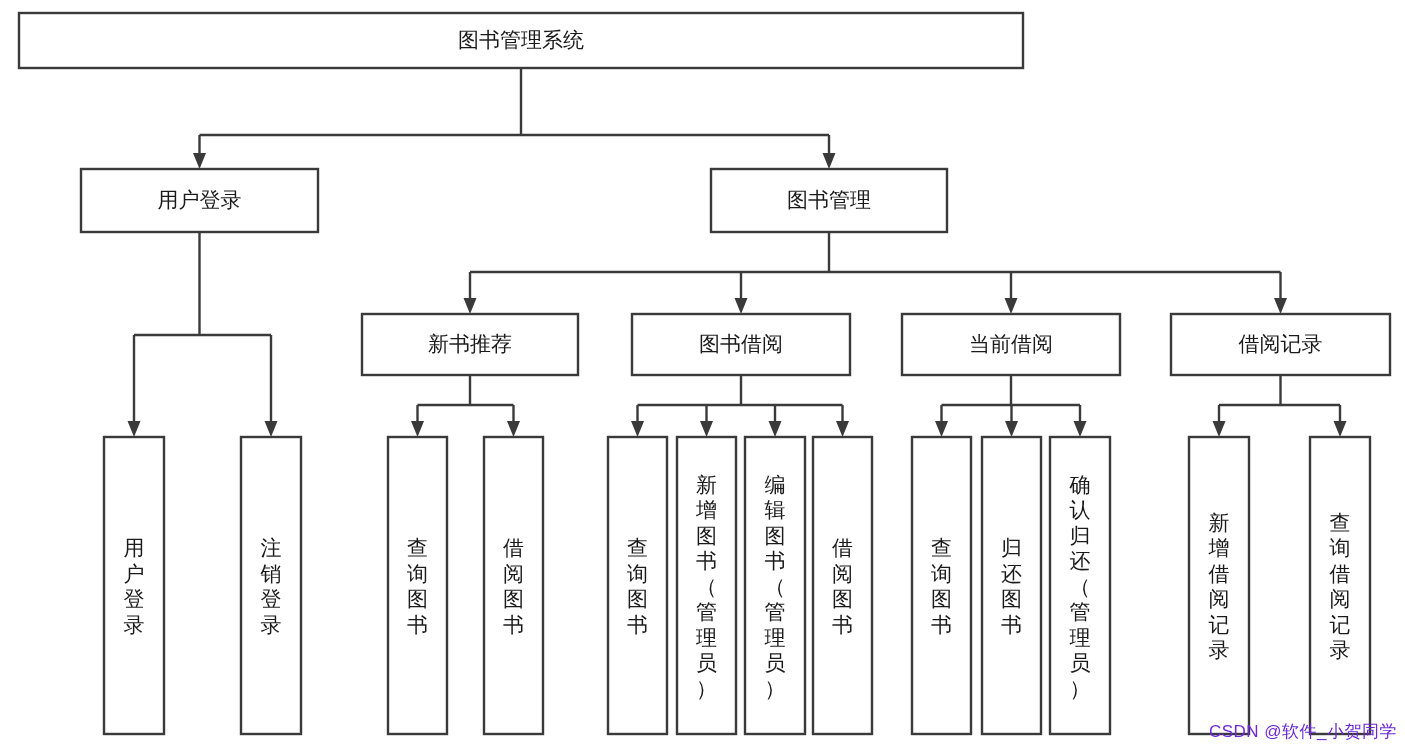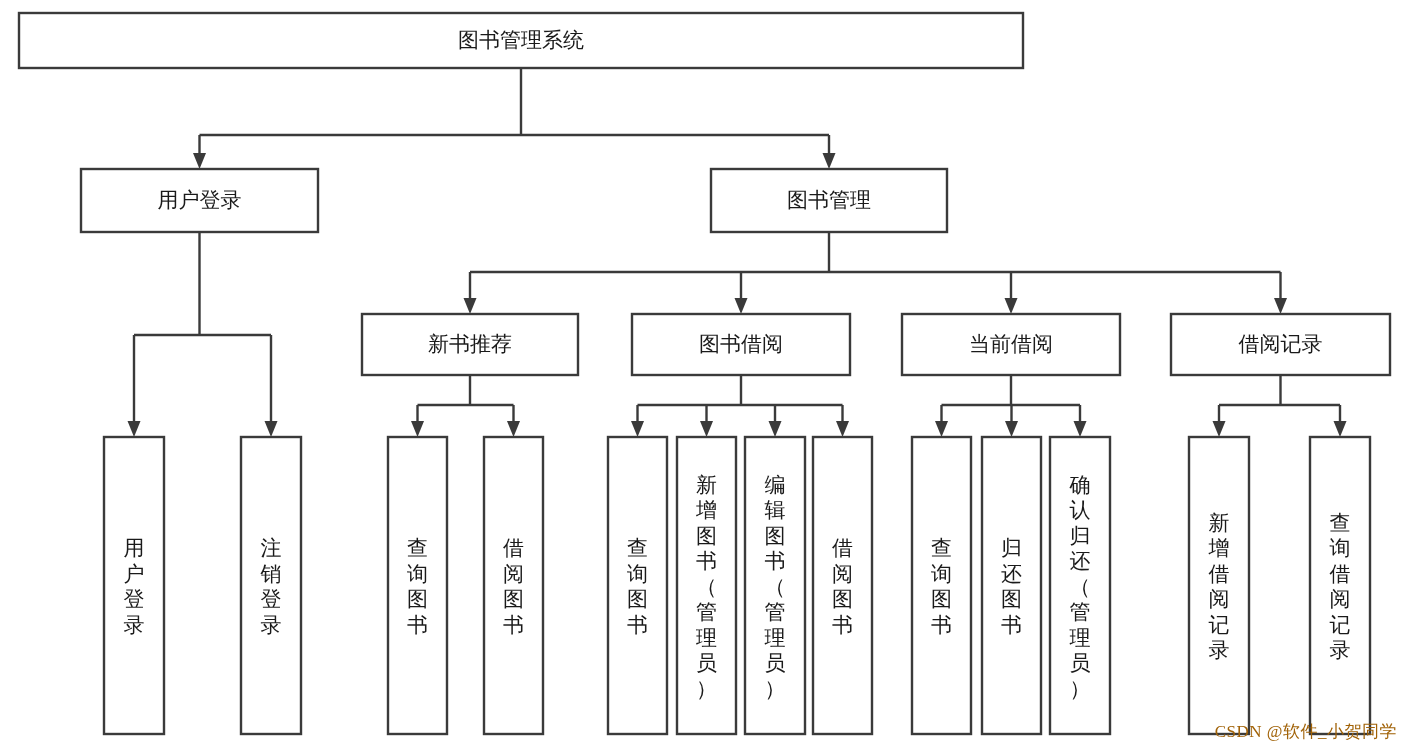--- a/index.html
+++ b/index.html
@@ -45,23 +45,23 @@
     stroke-linecap: butt;
   }
   .edge-arrow {
     fill: #3a3a3a;
     stroke: none;
   }
   .watermark {
     position: absolute;
     right: 8px;
     bottom: 4px;
-    font-family: Liberation Serif, serif;
+    font-family: Liberation Sans, sans-serif;
     font-size: 17px;
-    color: #a16207;
+    color: #6d28d9;
     letter-spacing: 0.5px;
     white-space: nowrap;
     user-select: none;
   }
 </style>
 </head>
 <body>
 
 <div id="diagram-root">
   <svg class="diagram-canvas" viewBox="0 0 1405 747">

